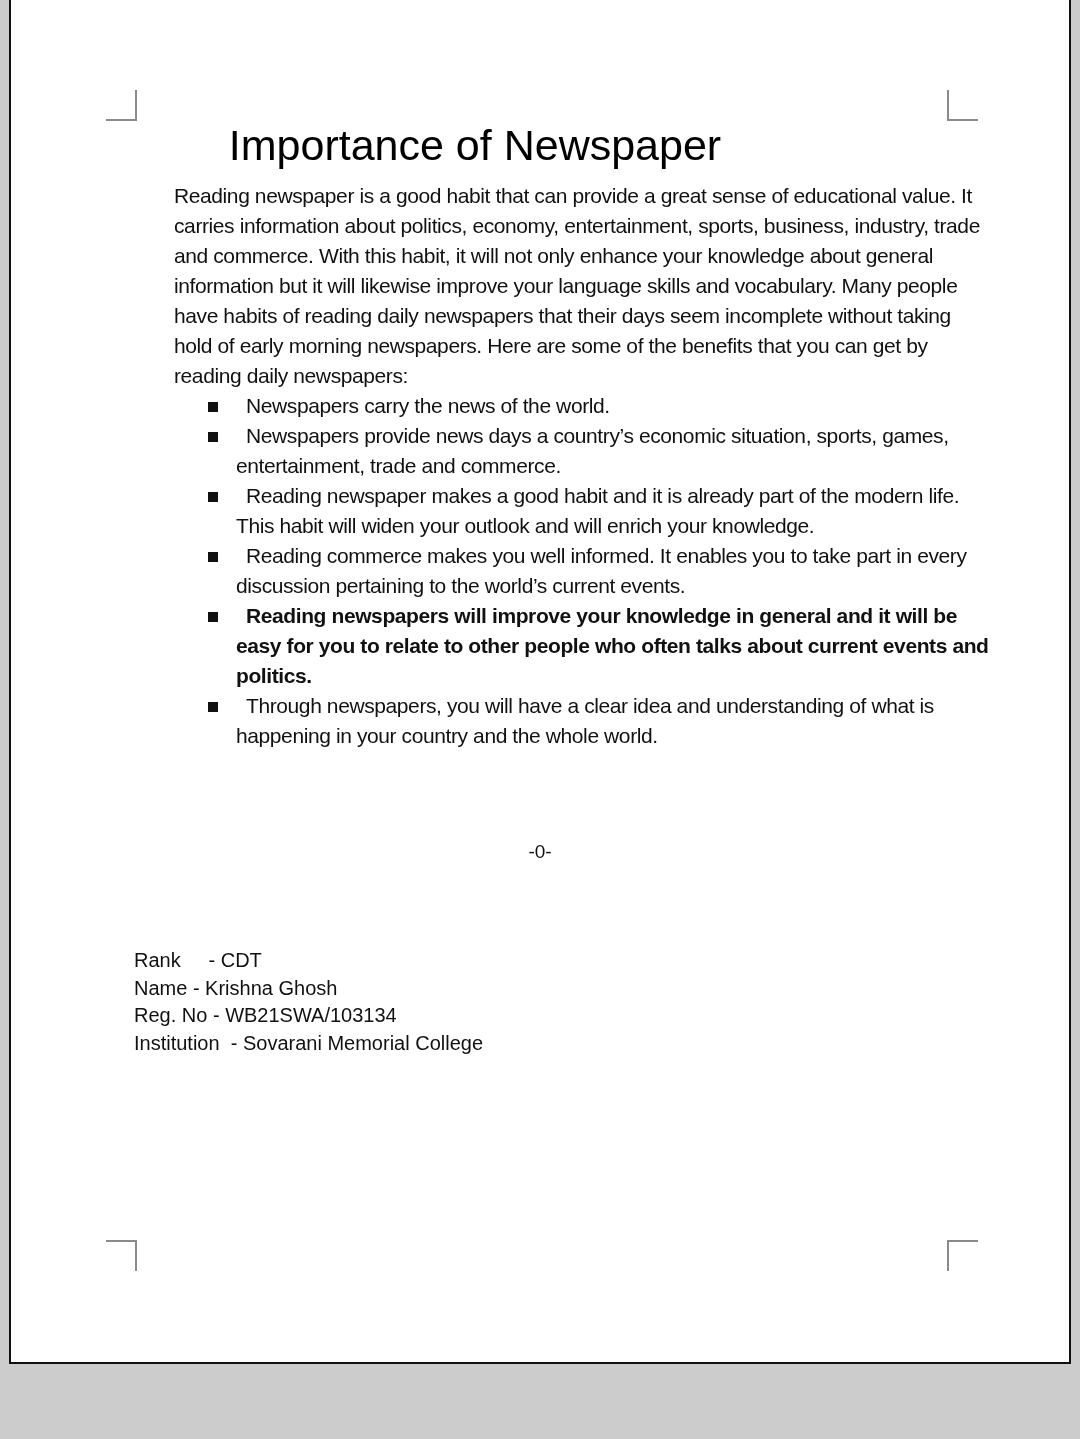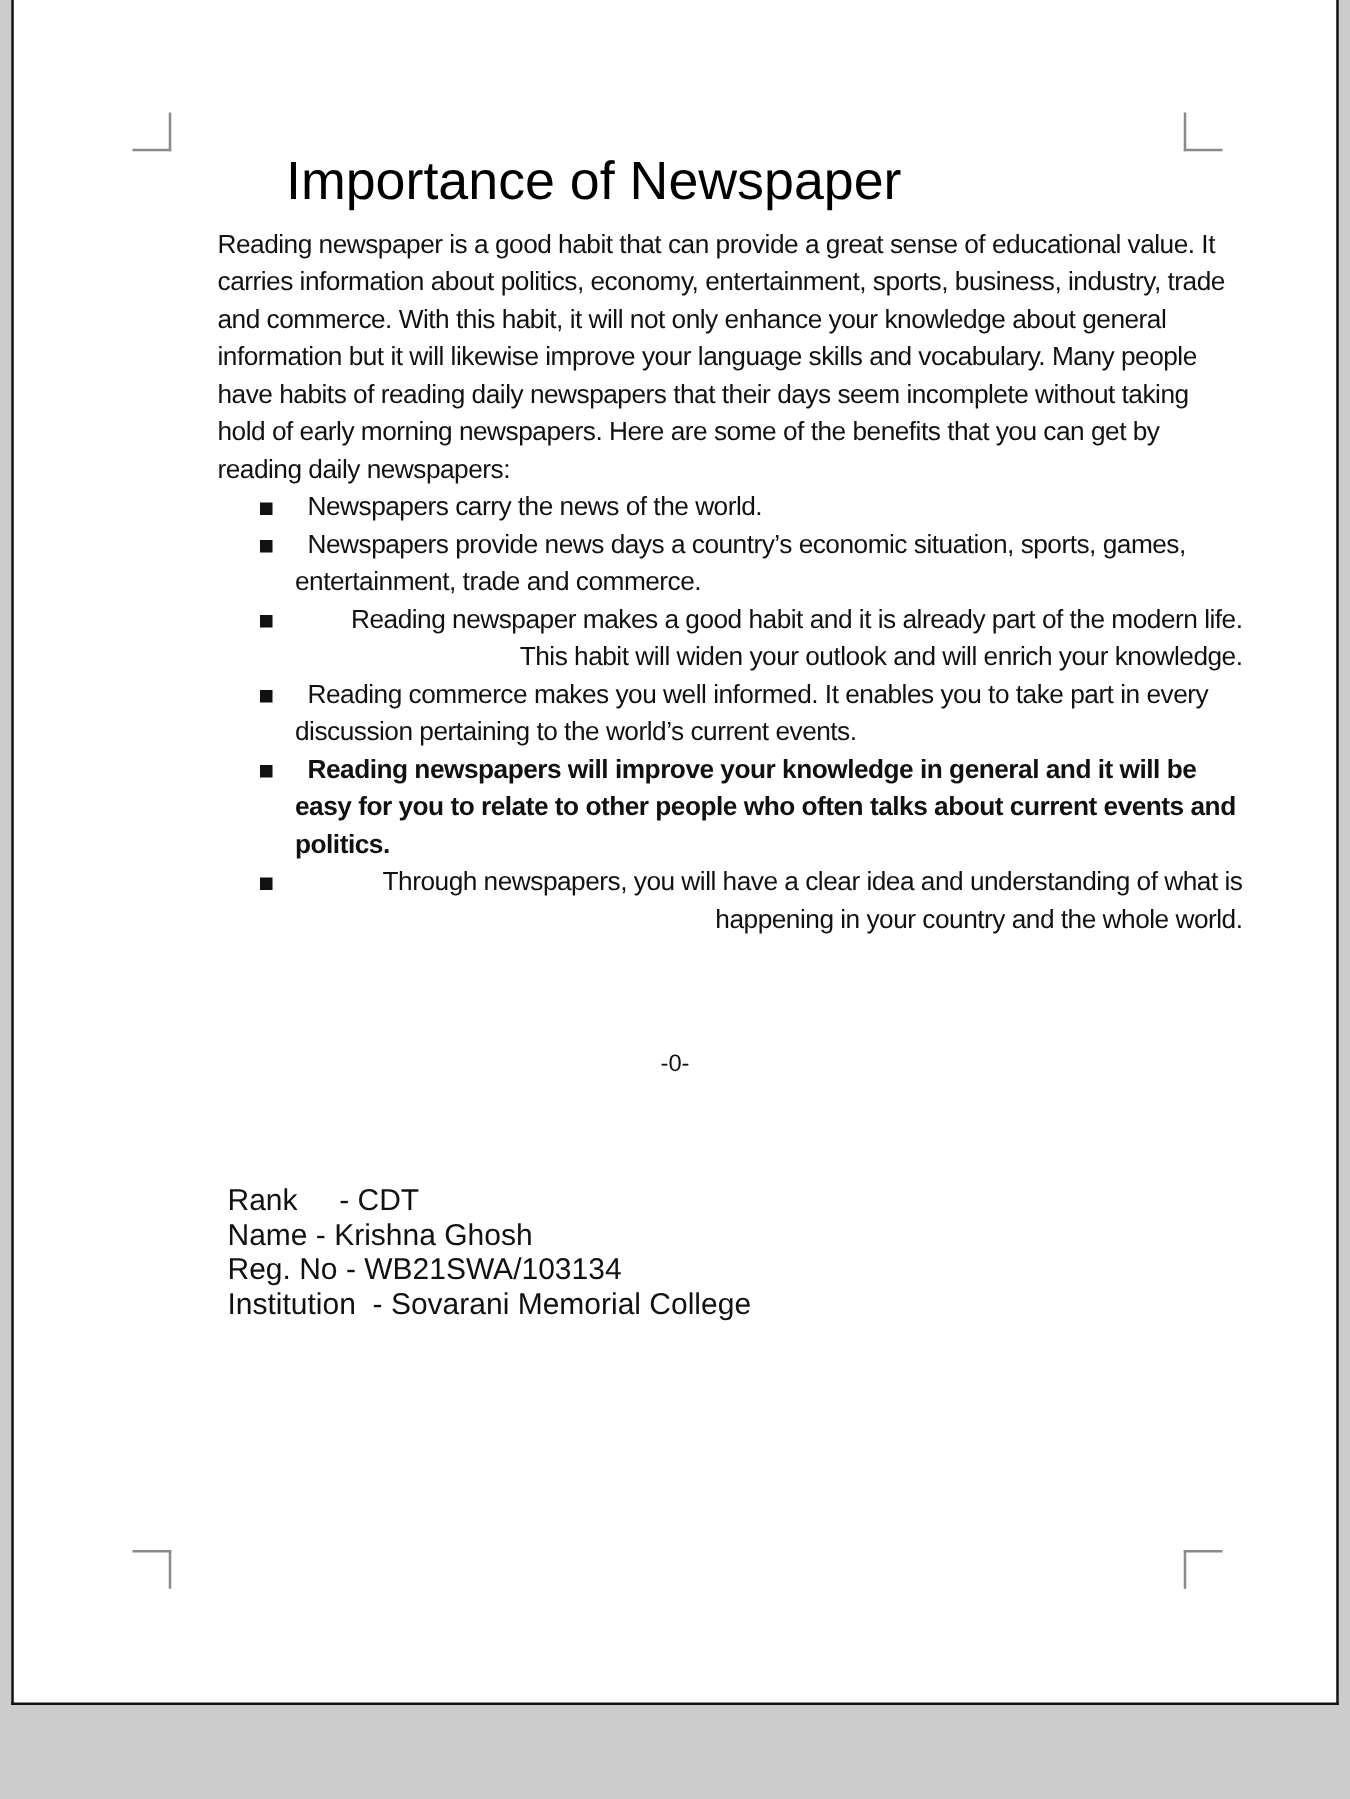--- a/index.html
+++ b/index.html
@@ -39,21 +39,21 @@
       position: absolute; left: 34px; top: 11px;
       width: 10px; height: 10px; background: #111;
     }
     ul.bullets li .txt { display: block; text-indent: 10px; margin-left: 0; }
     .endmark {
       position: absolute; left: 0; width: 1058px; top: 841px;
       text-align: center; font-size: 19px; line-height: 26px;
     }
     .info {
       position: absolute; left: 123px; top: 949px;
-      font-size: 24px; line-height: 27.5px; margin-left: 48px;
+      font-size: 20px; line-height: 27.5px;
     }
     .info div { white-space: pre; }
   </style>
 </head>
 <body>
 
 <div class="page">
   <div class="crop tl"></div>
   <div class="crop tr"></div>
   <div class="crop bl"></div>
@@ -65,33 +65,33 @@
     <p>Reading newspaper is a good habit that can provide a great sense of educational value. It carries information about politics, economy, entertainment, sports, business, industry, trade and commerce. With this habit, it will not only enhance your knowledge about general information but it will likewise improve your language skills and vocabulary. Many people have habits of reading daily newspapers that their days seem incomplete without taking hold of early morning newspapers. Here are some of the benefits that you can get by reading daily newspapers:</p>
     <ul class="bullets">
       <li style="padding-left: 72px; text-indent: 0px;">
           <span class="bullet"></span>
           <span class="txt" style="text-indent: 10px; margin-left: -10px;">Newspapers carry the news of the world.</span>
         </li>
       <li style="padding-left: 72px; text-indent: 0px;">
           <span class="bullet"></span>
           <span class="txt" style="text-indent: 10px; margin-left: -10px;">Newspapers provide news days a country’s economic situation, sports, games, entertainment, trade and commerce.</span>
         </li>
-      <li style="padding-left: 72px; text-indent: 0px; text-align: right;">
+      <li style="padding-left: 72px; text-indent: 0px;">
           <span class="bullet"></span>
           <span class="txt" style="text-indent: 10px; margin-left: -10px;">Reading newspaper makes a good habit and it is already part of the modern life. This habit will widen your outlook and will enrich your knowledge.</span>
         </li>
       <li style="padding-left: 72px; text-indent: 0px;">
           <span class="bullet"></span>
           <span class="txt" style="text-indent: 10px; margin-left: -10px;">Reading commerce makes you well informed. It enables you to take part in every discussion pertaining to the world’s current events.</span>
         </li>
       <li style="padding-left: 72px; text-indent: 0px; font-weight: bold;">
           <span class="bullet"></span>
           <span class="txt" style="text-indent: 10px; margin-left: -10px;">Reading newspapers will improve your knowledge in general and it will be easy for you to relate to other people who often talks about current events and politics.</span>
         </li>
-      <li style="padding-left: 72px; text-indent: 0px; text-align: right;">
+      <li style="padding-left: 72px; text-indent: 0px;">
           <span class="bullet"></span>
           <span class="txt" style="text-indent: 10px; margin-left: -10px;">Through newspapers, you will have a clear idea and understanding of what is happening in your country and the whole world.</span>
         </li>
     </ul>
   </div>
 
   <div class="endmark">-0-</div>
 
   <div class="info">
     <div>Rank     - CDT</div>

